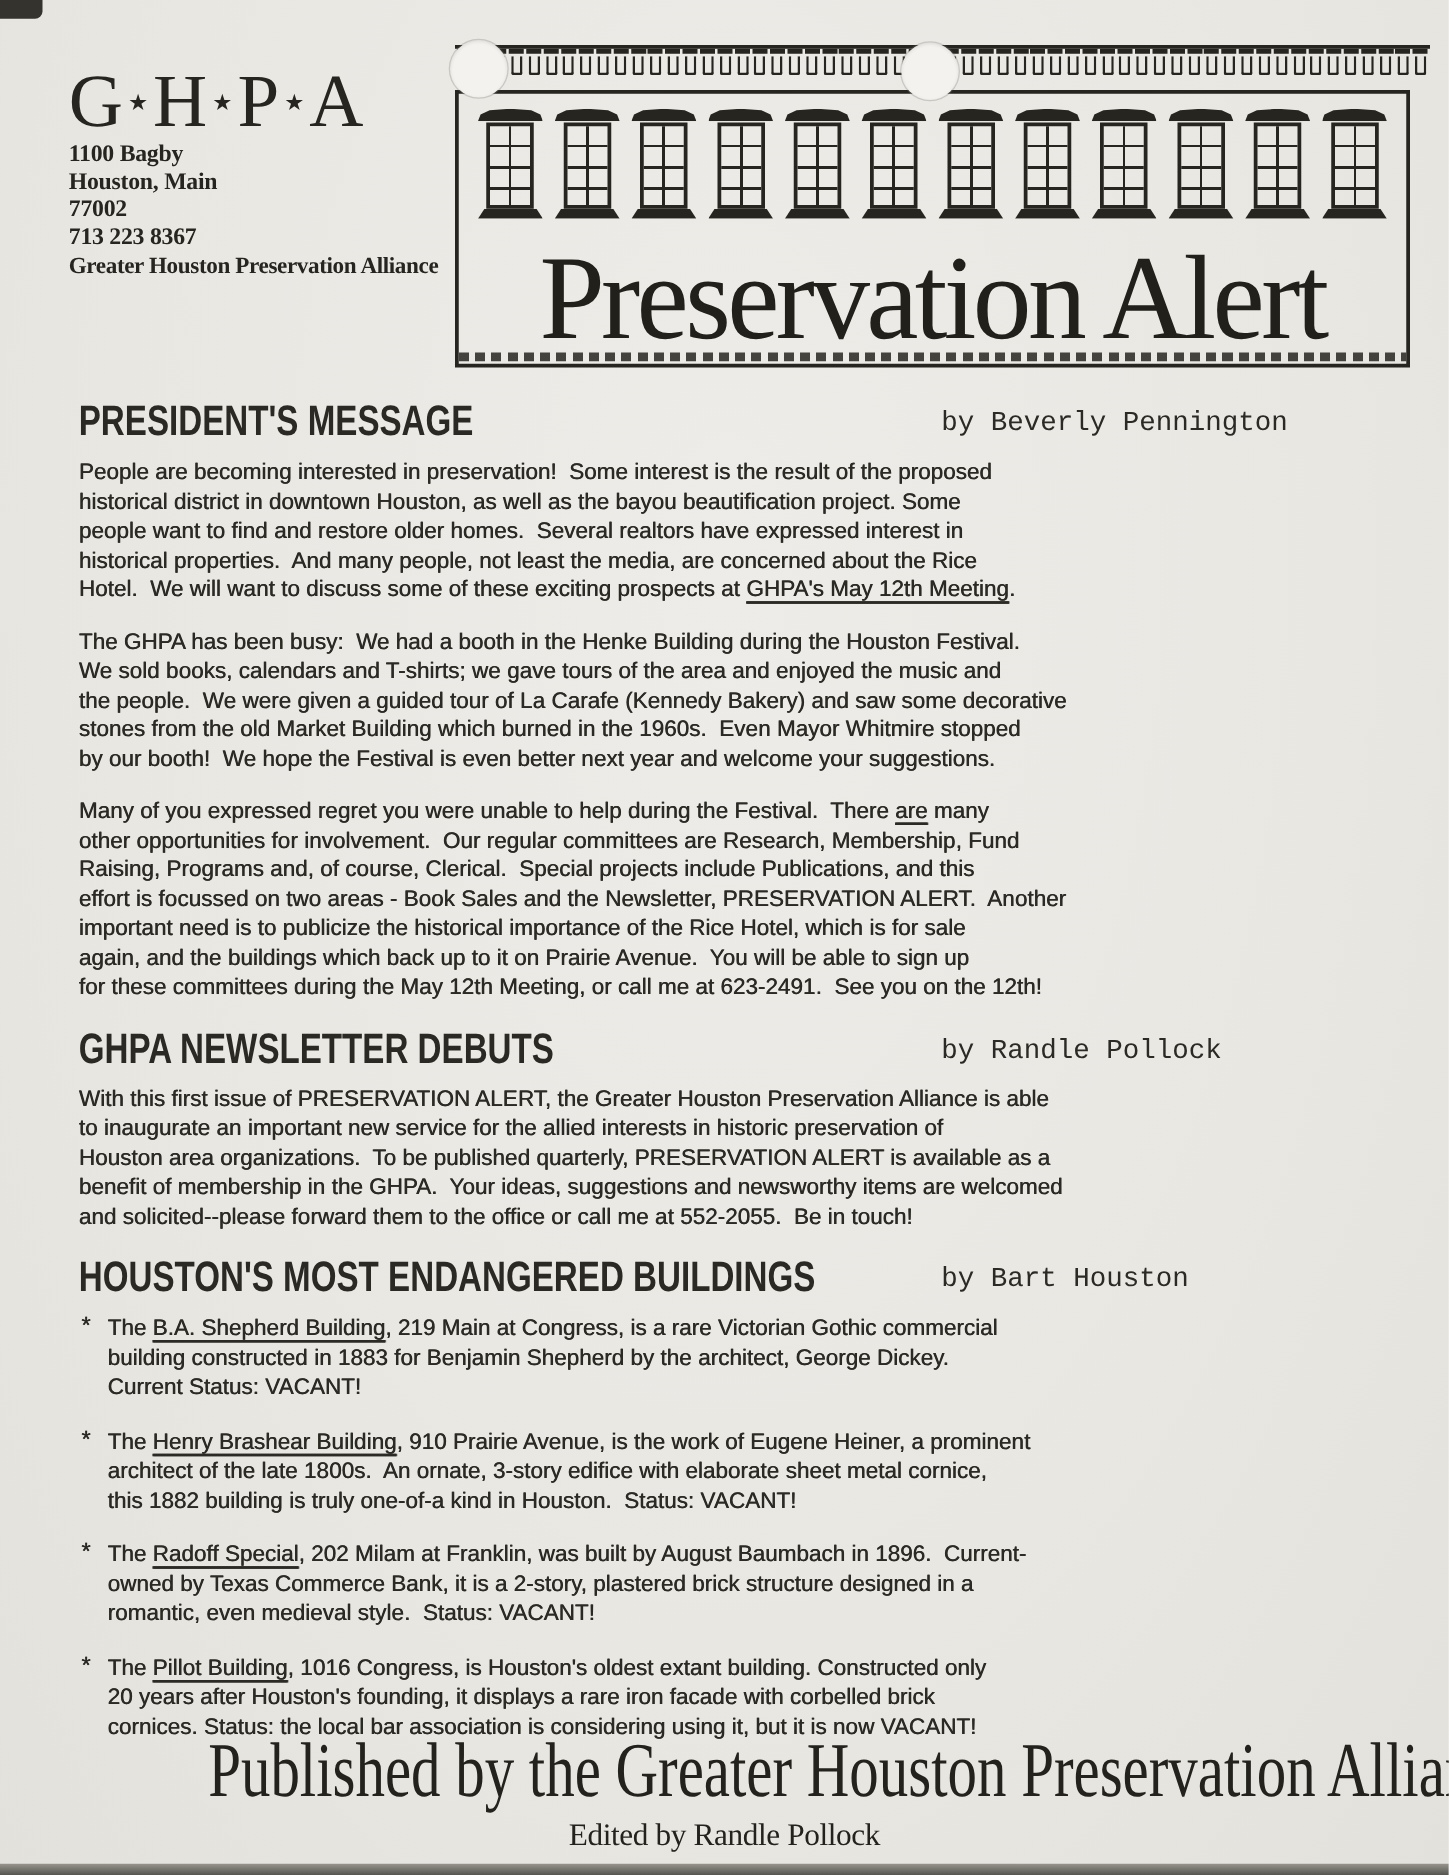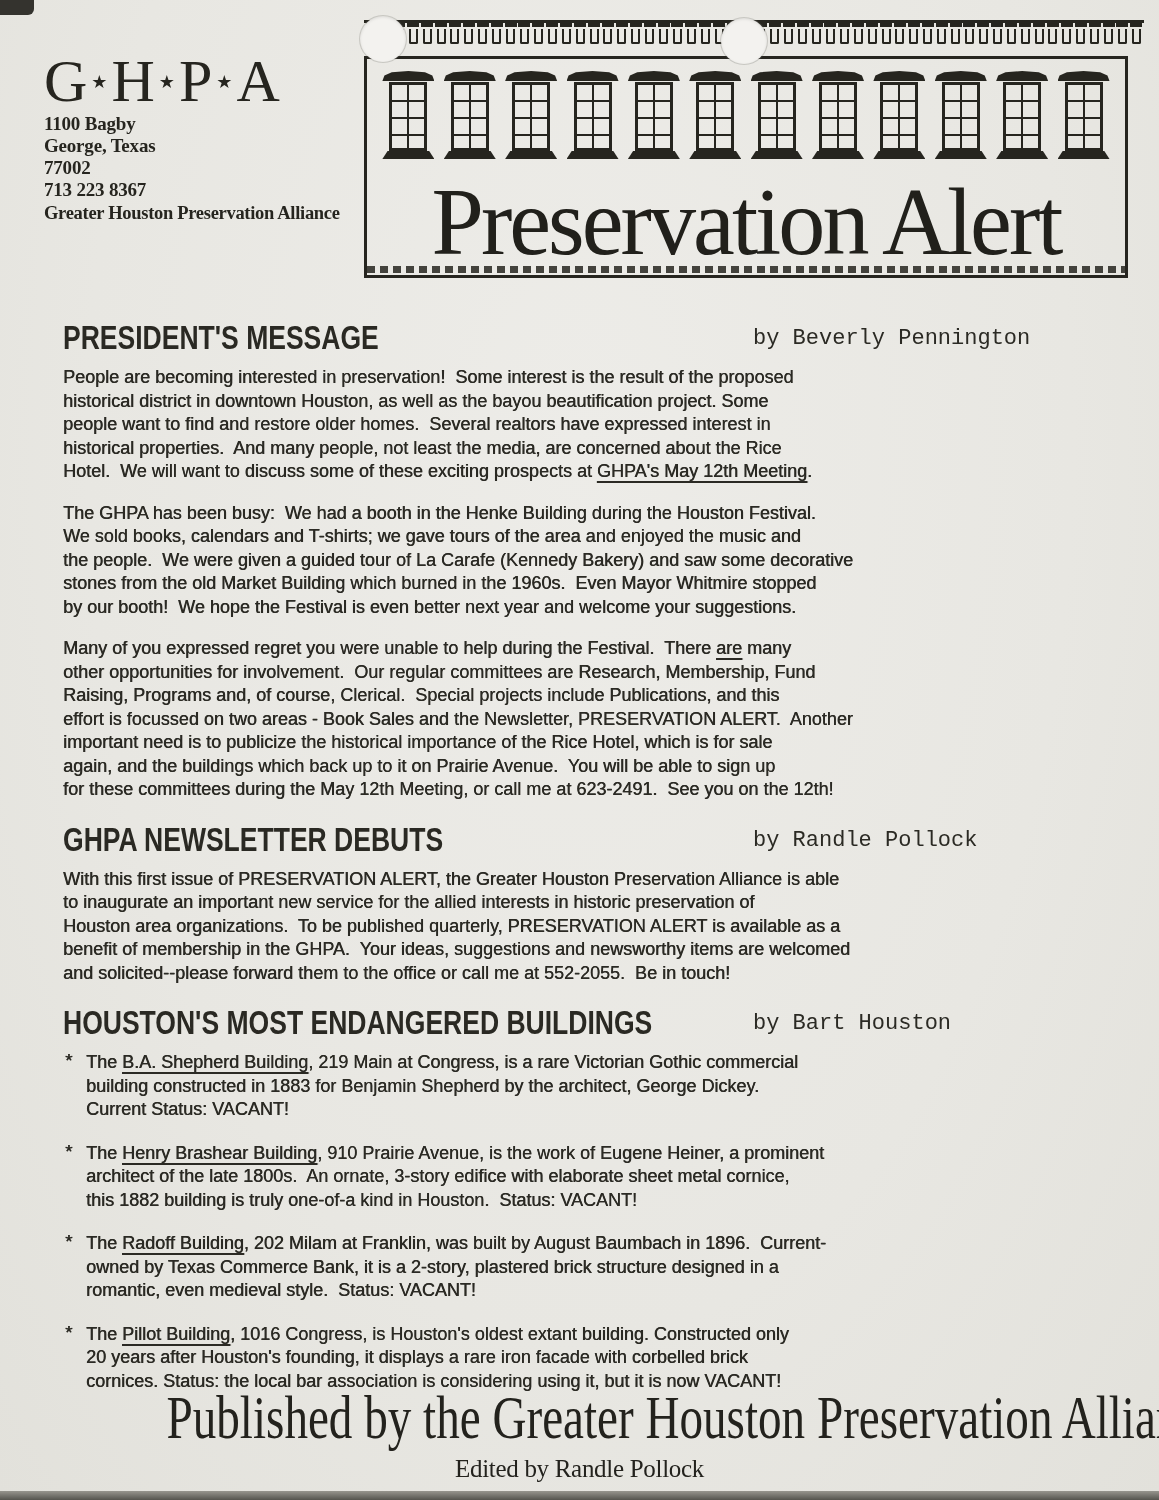--- a/index.html
+++ b/index.html
@@ -16,27 +16,27 @@
   }
   
   #corner-mark{position:absolute;left:0;top:0;width:34px;height:15px;background:#34332e;border-radius:0 0 6px 0;}
   #bottom-edge{position:absolute;left:0;bottom:0;width:100%;height:9px;
     background:linear-gradient(to bottom,#97958e,#55544e);}
   .punch{position:absolute;width:46px;height:46px;border-radius:50%;background:#f3f2ef;
     box-shadow:0 0 0 1px rgba(110,110,104,.28), inset 0 1px 3px rgba(0,0,0,.10);z-index:6;}
   .p1{left:-4px;top:-4px;}
   .p2{left:357px;top:-2px;}
   
-  #logo{position:absolute;left:44px;top:50px;width:310px;}
+  #logo{position:absolute;left:55px;top:50px;width:310px;}
   .acronym{font-size:60px;line-height:62px;letter-spacing:1px;color:var(--ink);white-space:nowrap;}
   .acronym .st{font-size:18px;vertical-align:13px;margin:0 3px;}
   .addr{font-weight:bold;font-size:19px;line-height:22px;letter-spacing:-.2px;}
   .orgname{font-weight:bold;font-size:18.5px;line-height:24px;letter-spacing:-.3px;}
   
-  #masthead{position:absolute;left:364px;top:20px;width:764px;}
+  #masthead{position:absolute;left:364px;top:36px;width:764px;}
   .cornice{height:36px;border-top:3px solid var(--ink);margin-right:-16px;
     display:flex;justify-content:space-between;align-items:flex-start;
     padding:6px 3px 0 3px;box-sizing:border-box;}
   .bk{width:9px;height:15px;border:2.5px solid var(--ink);border-top:none;border-radius:0 0 2px 2px;
     box-sizing:border-box;position:relative;flex:none;}
   .bk::before{content:"";position:absolute;left:-3.5px;right:-3.5px;top:-6px;height:3.5px;background:var(--ink);}
   .mastbox{border:3px solid var(--ink);height:222px;box-sizing:border-box;position:relative;}
   .winrow{display:flex;justify-content:space-evenly;align-items:flex-start;padding-top:14px;height:100px;box-sizing:content-box;}
   .win{width:40px;height:86px;position:relative;flex:none;}
   .win .cap{position:absolute;top:-2px;left:-6px;right:-6px;height:10px;background:var(--ink);
@@ -77,21 +77,21 @@
 
 <div id="page">
 
   <div id="corner-mark"></div>
 
   <div id="logo">
     <div class="acronym"><span>G</span><span class="st">★</span><span>H</span><span class="st">★</span><span>P</span><span class="st">★</span><span>A</span>
     </div>
     <div class="addr">
       <div>1100 Bagby</div>
-      <div>George, Texas</div>
+      <div>Houston, Main</div>
       <div>77002</div>
       <div>713 223 8367</div>
     </div>
     <div class="orgname">
       <div>Greater Houston Preservation Alliance</div>
     </div>
   </div>
 
   <div id="masthead">
     <div class="cornice">
@@ -272,21 +272,21 @@
 Current Status: VACANT!</span></div>
       </div>
       <div class="item">
         <span class="bullet">*</span>
         <div class="tw itemtext"><span>The </span><span class="u">Henry Brashear Building</span><span>, 910 Prairie Avenue, is the work of Eugene Heiner, a prominent
 architect of the late 1800s.  An ornate, 3-story edifice with elaborate sheet metal cornice,
 this 1882 building is truly one-of-a kind in Houston.  Status: VACANT!</span></div>
       </div>
       <div class="item">
         <span class="bullet">*</span>
-        <div class="tw itemtext"><span>The </span><span class="u">Radoff Building</span><span>, 202 Milam at Franklin, was built by August Baumbach in 1896.  Current-
+        <div class="tw itemtext"><span>The </span><span class="u">Radoff Special</span><span>, 202 Milam at Franklin, was built by August Baumbach in 1896.  Current-
 owned by Texas Commerce Bank, it is a 2-story, plastered brick structure designed in a
 romantic, even medieval style.  Status: VACANT!</span></div>
       </div>
       <div class="item">
         <span class="bullet">*</span>
         <div class="tw itemtext"><span>The </span><span class="u">Pillot Building</span><span>, 1016 Congress, is Houston's oldest extant building. Constructed only
 20 years after Houston's founding, it displays a rare iron facade with corbelled brick
 cornices. Status: the local bar association is considering using it, but it is now VACANT!</span></div>
       </div>
     </section>

